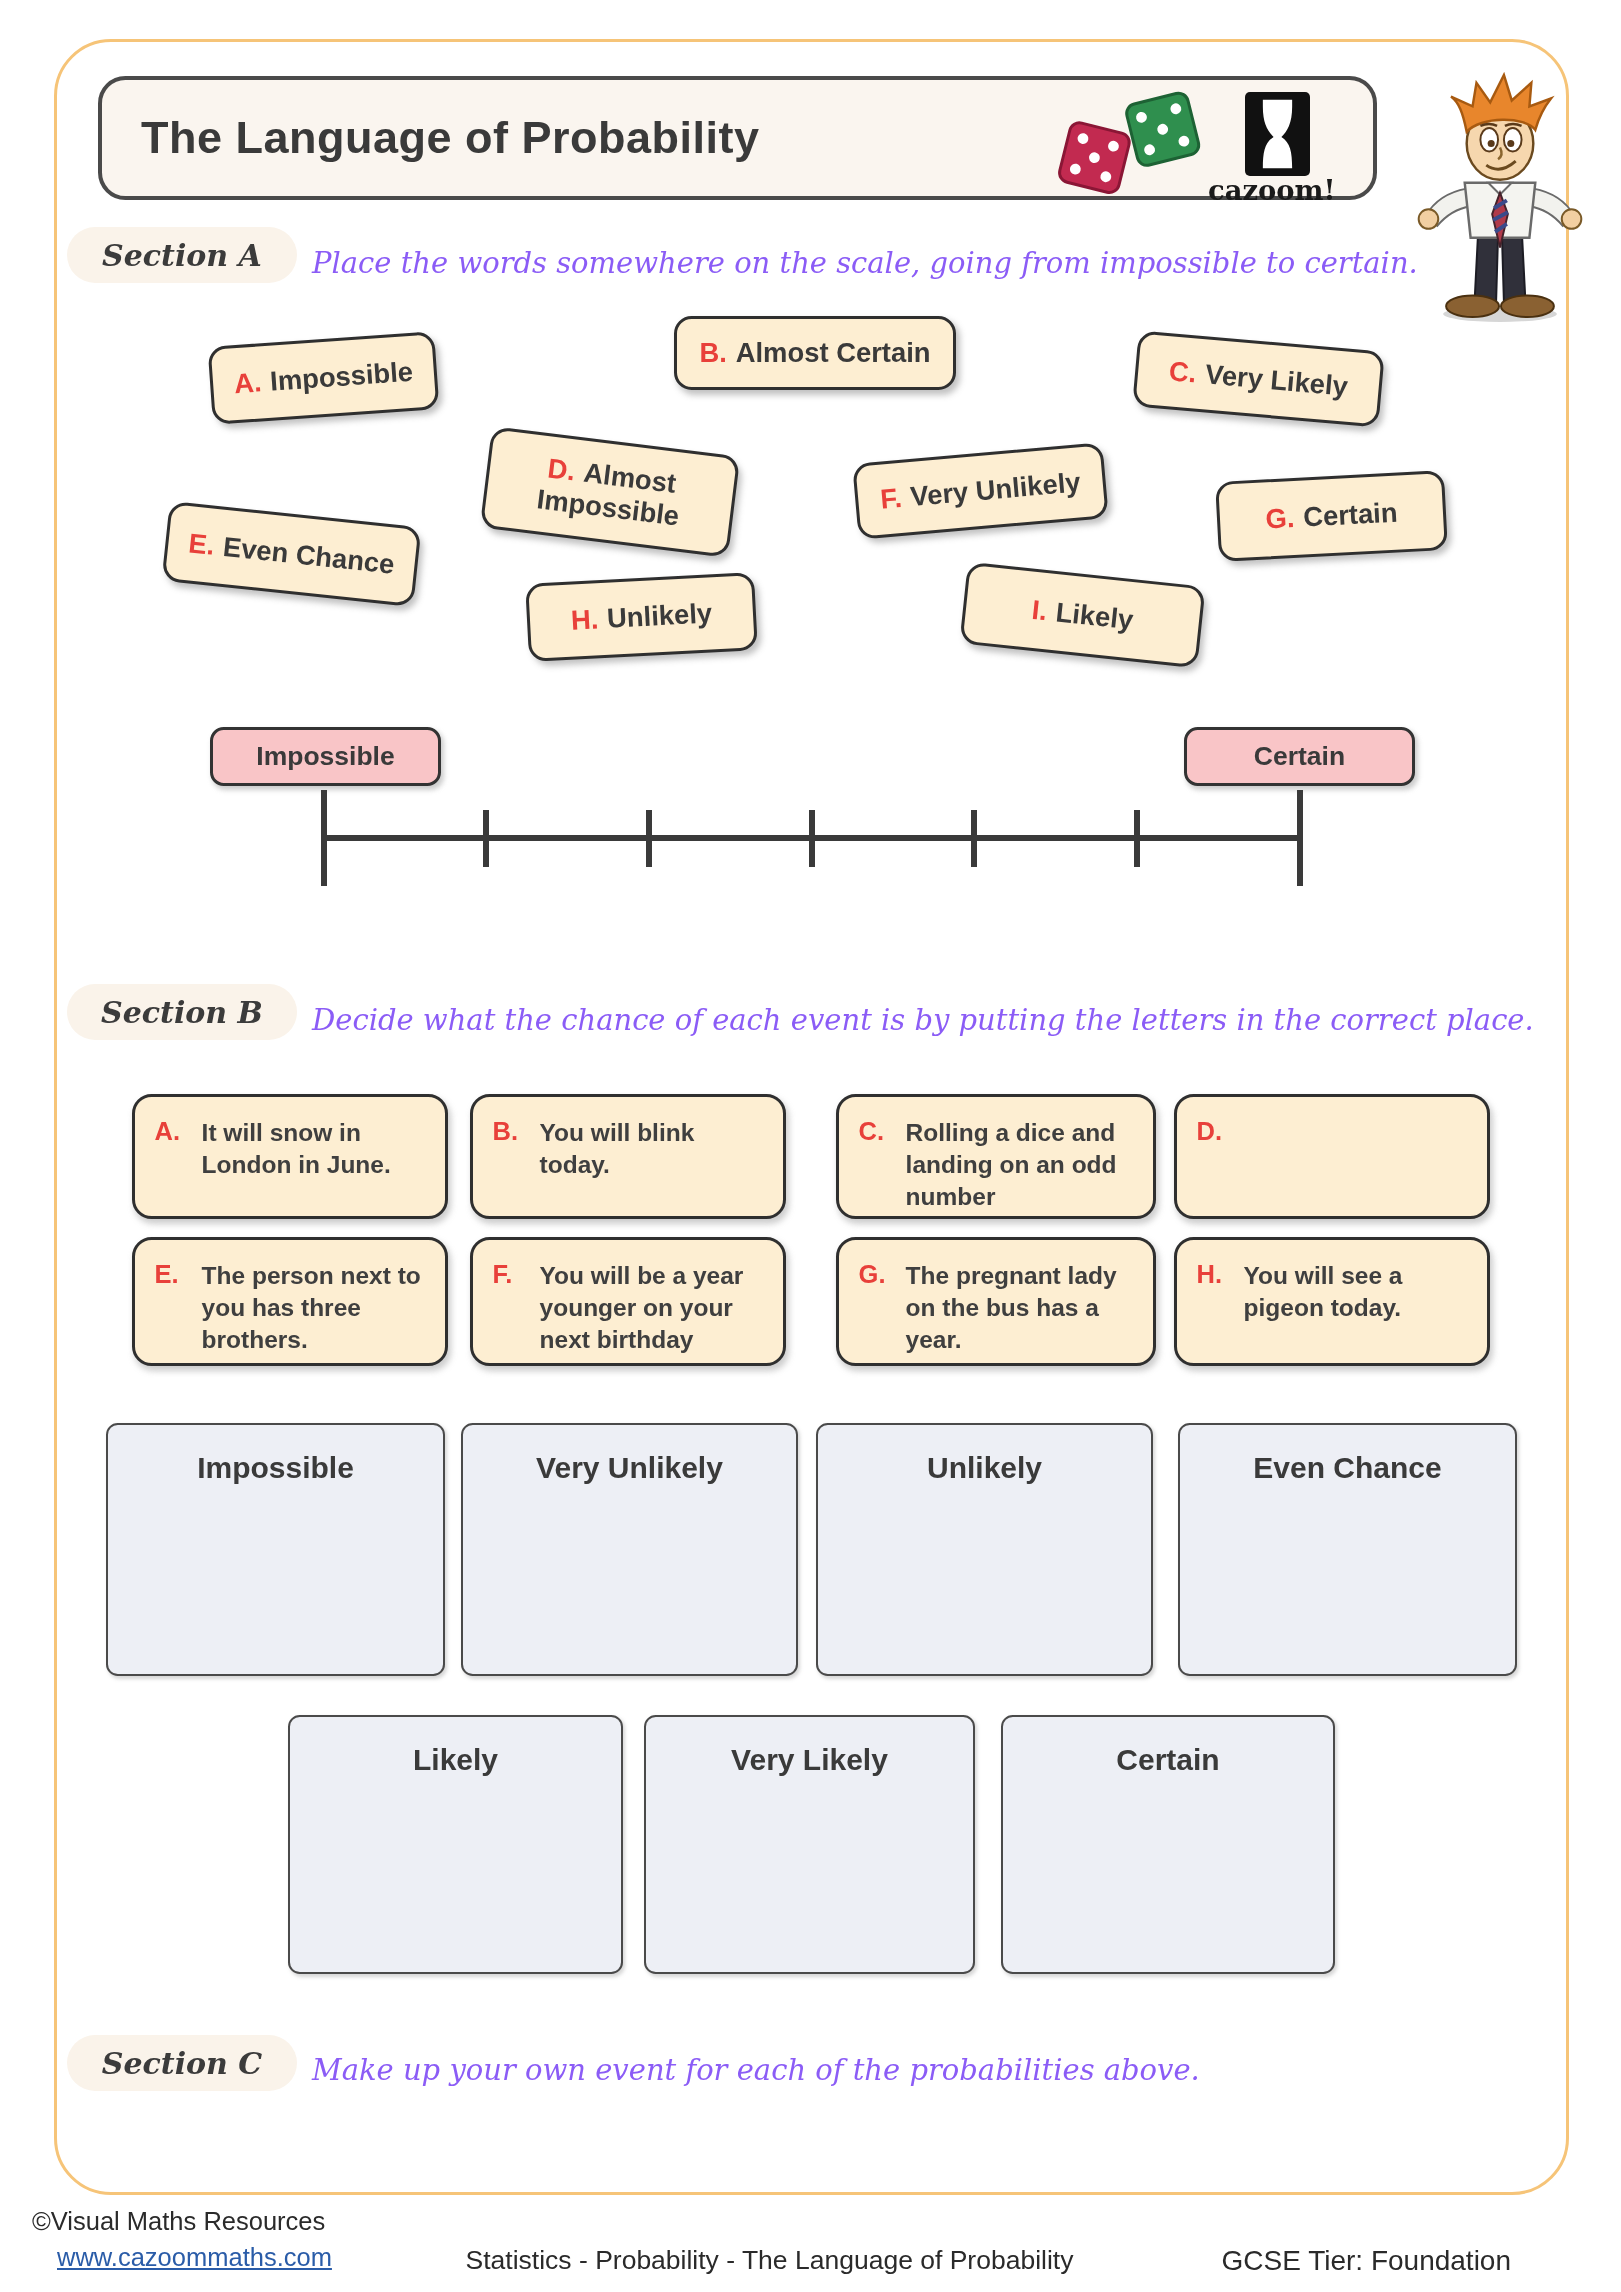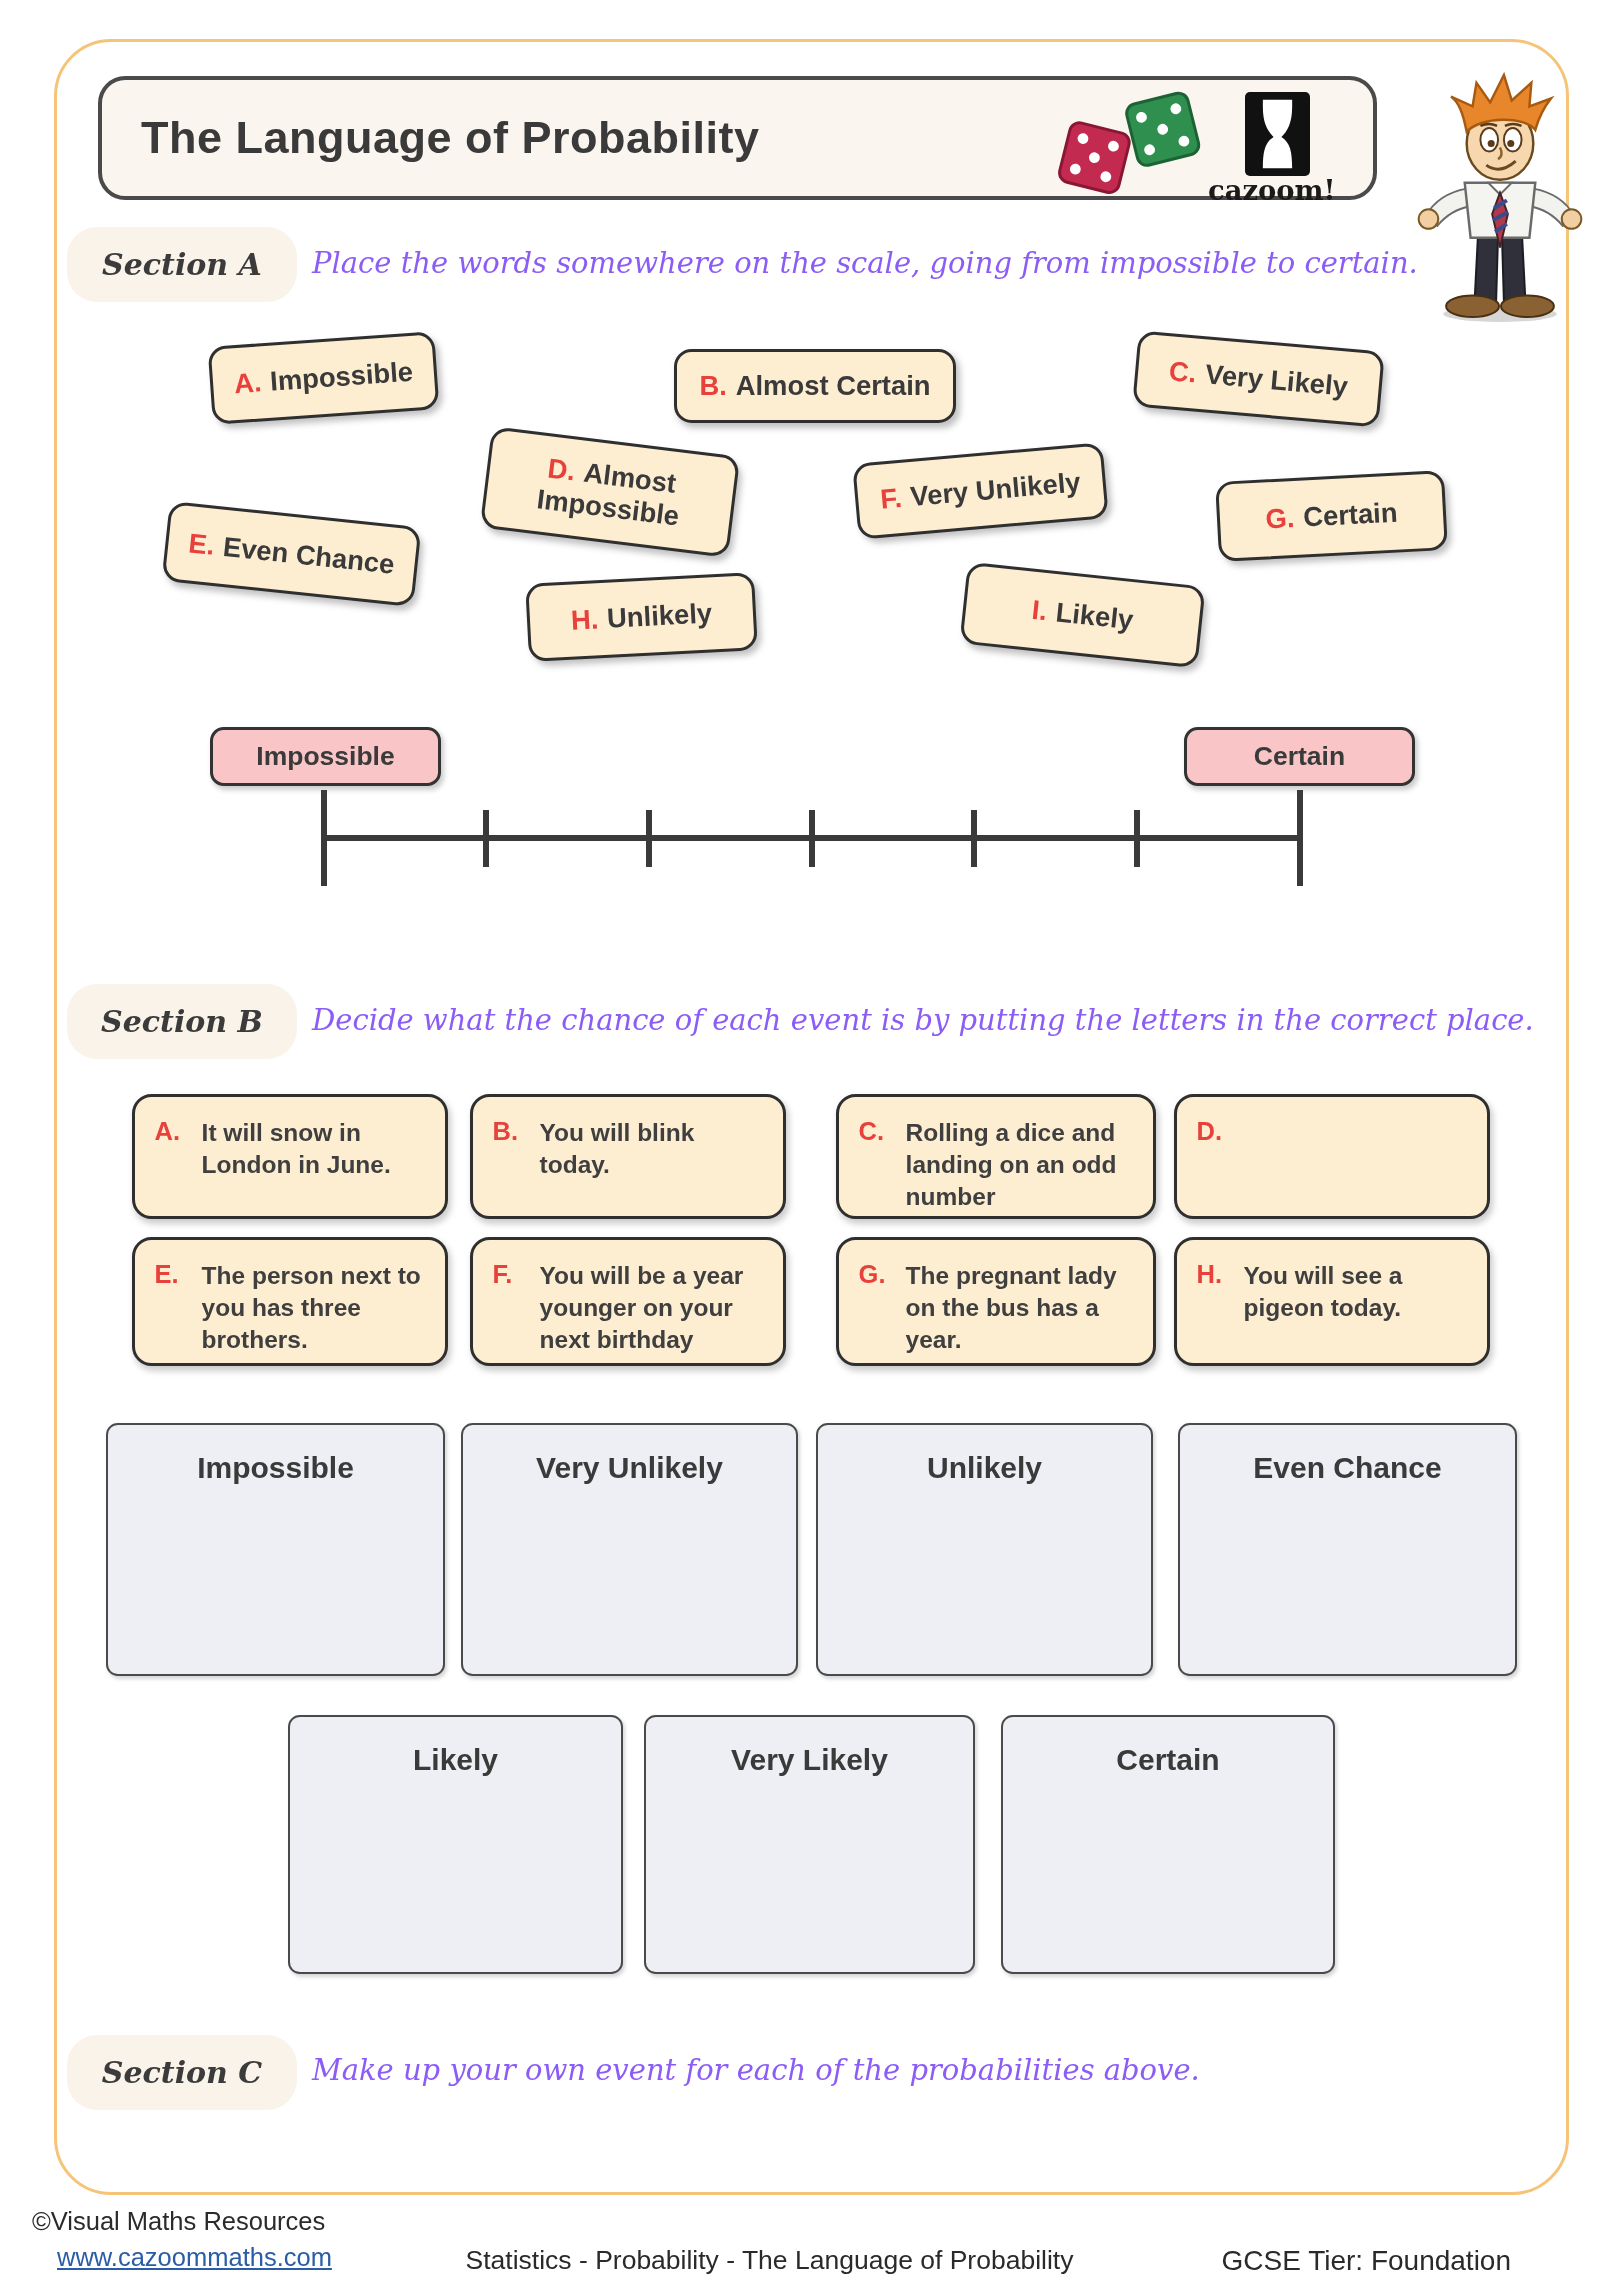--- a/index.html
+++ b/index.html
@@ -19,41 +19,41 @@
   .logo { position:absolute; left:1143px; top:11.8px; width:65px; height:84px; background:#111;
           border-radius:4.9px; }
   .logo svg { position:absolute; left:0; top:0; }
   .logo-text { position:absolute; left:1106px; top:94px; font-family:"DejaVu Serif", serif;
                font-weight:bold; font-size:27.4px; color:#1a1a1a; }
 
   
   .character { position:absolute; left:1402px; top:69px; }
 
   
-  .pill { position:absolute; width:230px; height:75px; background:#faf3ea; border-radius:30px;
+  .pill { position:absolute; width:230px; height:56px; background:#faf3ea; border-radius:30px;
           display:flex; align-items:center; justify-content:center;
           font-family:"DejaVu Serif", serif; font-style:italic; font-weight:bold;
           font-size:30px; color:#3b3b3b; }
   .pill-a { left:67px; top:227px; }
   .pill-b { left:67px; top:984px; }
   .pill-c { left:67px; top:2035px; }
   .instr { position:absolute; left:312px; font-family:"DejaVu Serif", serif; font-style:italic;
            font-size:29px; color:#8b5cf6; }
   .instr-a { top:246px; }
   .instr-b { top:1003px; }
   .instr-c { top:2053px; }
 
   
   .wcard { position:absolute; background:#fdeed2; border:3.9px solid #2f2f2f; border-radius:17.6px;
            display:flex; align-items:center; justify-content:center; text-align:center;
            font-size:27.4px; font-weight:bold; color:#3a3a3a; line-height:1.15; padding:5.9px 9.8px;
            box-shadow:3.9px 4.9px 5.9px rgba(120,120,120,.45); }
   .wcard .lt { color:#e8403a; margin-right:8.8px; }
   .wc0 { left:210px; top:339px; width:227px; height:78px; transform:rotate(-4deg); }
-  .wc1 { left:674px; top:349px; width:282px; height:74px; transform:rotate(0deg); }
+  .wc1 { left:674px; top:316px; width:282px; height:74px; transform:rotate(0deg); }
   .wc2 { left:1135px; top:341px; width:247px; height:76px; transform:rotate(5deg); }
   .wc3 { left:485px; top:441px; width:250px; height:102px; transform:rotate(7deg); }
   .wc4 { left:165px; top:514px; width:253px; height:80px; transform:rotate(6deg); }
   .wc5 { left:855px; top:453px; width:251px; height:76px; transform:rotate(-5deg); }
   .wc6 { left:1217px; top:476px; width:229px; height:80px; transform:rotate(-3deg); }
   .wc7 { left:527px; top:578px; width:229px; height:78px; transform:rotate(-3deg); }
   .wc8 { left:963px; top:574px; width:239px; height:82px; transform:rotate(6deg); }
 
   
   .scale-box { position:absolute; top:727px; width:231px; height:59px; background:#f9c5c7;

